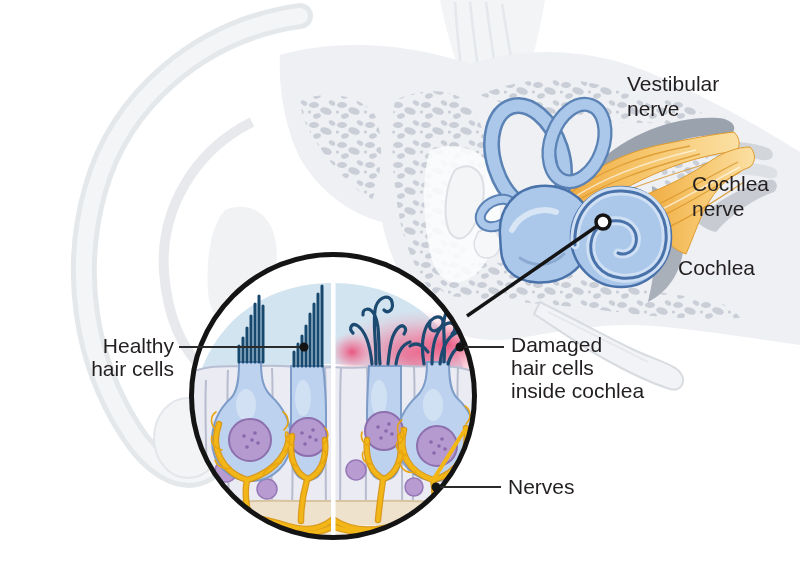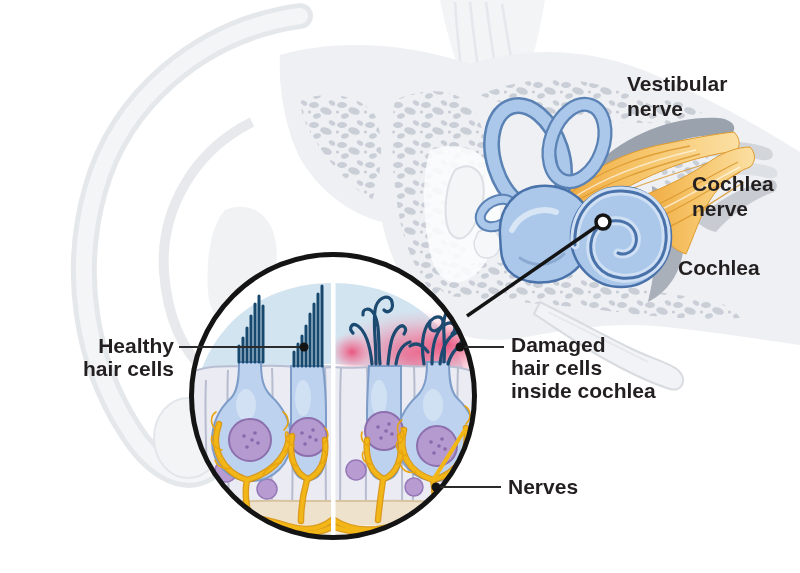--- a/index.html
+++ b/index.html
@@ -1,17 +1,17 @@
 <!DOCTYPE html>
 <html><head>
 <meta charset="utf-8">
 <style>
   html,body{margin:0;padding:0;background:#ffffff;}
   .stage{position:relative;width:800px;height:573px;background:#ffffff;overflow:hidden;
-         font-family:"Liberation Sans", sans-serif;font-weight:bold;}
+         font-family:"Liberation Sans", sans-serif;}
   svg{display:block}
   text{fill:#231f20;font-family:"Liberation Sans",sans-serif;font-size:21px;}
 </style>
 </head>
 <body>
 
 <div class="stage">
 <svg width="800" height="573" viewBox="0 0 800 573" xmlns="http://www.w3.org/2000/svg">
   <defs>
     <pattern id="spongy" width="28" height="20" patternUnits="userSpaceOnUse">

